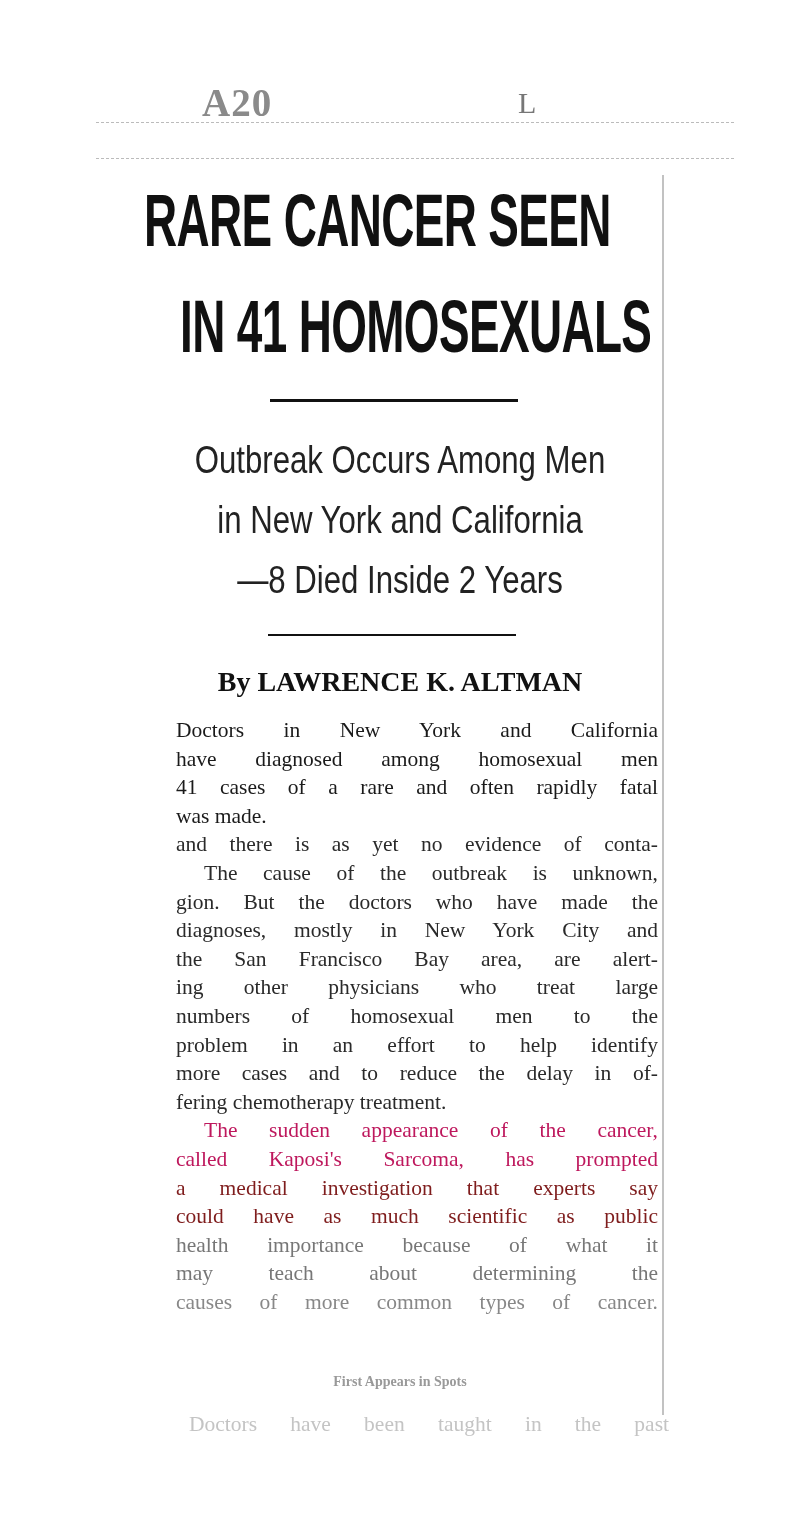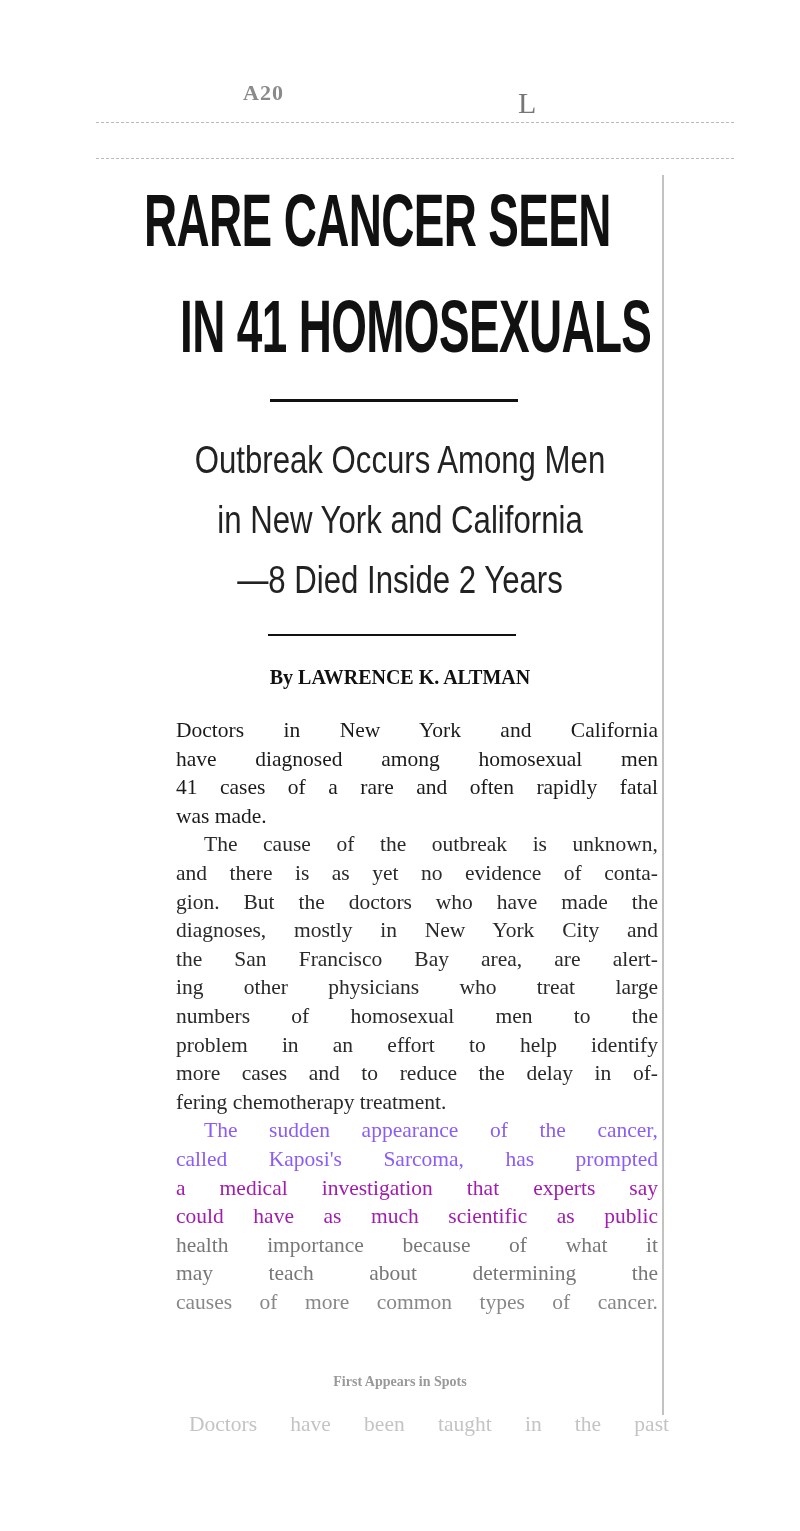--- a/index.html
+++ b/index.html
@@ -1,33 +1,33 @@
 <!DOCTYPE html>
 <html><head>
 <meta charset="utf-8">
 <style>
   html, body { margin:0; padding:0; }
   body { width:800px; height:1531px; background:#ffffff; position:relative; overflow:hidden; font-family:"Liberation Serif", serif; color:#1a1a1a; }
-  .page-num { position:absolute; left:202px; top:80px; font-size:22px; font-weight:bold; color:#8a8a8a; letter-spacing:1px;margin-left:41px; }
+  .page-num { position:absolute; left:202px; top:80px; font-size:39px; font-weight:bold; color:#8a8a8a; letter-spacing:1px; }
   .edition { position:absolute; left:518px; top:86px; font-size:30px; color:#777; }
   .rule { position:absolute; height:1px; background:repeating-linear-gradient(90deg,#bbb 0 3px,transparent 3px 5px); }
   .vrule { position:absolute; left:662px; top:175px; width:2px; height:1240px; background:#999; opacity:.6; }
   .headline { position:absolute; left:144px; width:520px; font-family:"Liberation Sans Narrow","Liberation Sans", sans-serif; font-weight:bold; font-stretch:condensed; color:#111; white-space:nowrap; }
   .h1 { top:178px; font-size:74px; transform:scaleX(0.62); transform-origin:left top; letter-spacing:-1px; }
   .h2 { top:284px; left:180px; font-size:74px; transform:scaleX(0.62); transform-origin:left top; letter-spacing:-1px; }
   .hrule { position:absolute; height:3px; background:#111; }
   .deck { position:absolute; left:140px; width:520px; text-align:center; font-family:"Liberation Sans", sans-serif; font-size:38px; color:#222; line-height:60px; top:430px; transform:scaleX(0.82); transform-origin:center top; }
-  .byline { position:absolute; left:140px; width:520px; top:666px; text-align:center; font-size:20px; font-weight:bold; color:#111; }
+  .byline { position:absolute; left:140px; width:520px; top:666px; text-align:center; font-size:28px; font-weight:bold; color:#111; }
   .body { position:absolute; left:148px; width:510px; top:702px; font-size:21.5px; line-height:28.6px; text-align:justify;margin-top:14px; }
   .para { margin:0; text-indent:28px; }
   .line { display:block; text-align:justify; text-align-last:justify; white-space:nowrap; }
   .p1 { color:#1a1a1a; }
   .p2 { color:#2a2a2a; }
-  .p3 .line:nth-child(1), .p3 .line:nth-child(2) { color:#8b5cf6; }
-  .p3 .line:nth-child(3), .p3 .line:nth-child(4) { color:#a21caf; }
+  .p3 .line:nth-child(1), .p3 .line:nth-child(2) { color:#be185d; }
+  .p3 .line:nth-child(3), .p3 .line:nth-child(4) { color:#7f1d1d; }
   .p3 .line:nth-child(5), .p3 .line:nth-child(6) { color:#777; }
   .p3 .line:nth-child(7) { color:#888; }
   .subhead { position:absolute; left:140px; width:520px; top:1374px; text-align:center; font-size:14px; font-weight:bold; color:#999; }
   .tail { position:absolute; left:189px; width:480px; top:1412px; font-size:21.5px; color:#c4c4c4; text-align:justify; text-align-last:justify; white-space:nowrap; }
 </style>
 </head>
 <body>
 
 <div>
   <span class="page-num">A20</span>
@@ -51,22 +51,22 @@
   <div class="byline">By LAWRENCE K. ALTMAN</div>
 
   <div class="body">
     <div class="para p1">
       <span class="line" style="text-indent:28px">Doctors in New York and California</span>
       <span class="line">have diagnosed among homosexual men</span>
       <span class="line">41 cases of a rare and often rapidly fatal</span>
       <span class="line" style="text-align-last:left">was made.</span>
     </div>
     <div class="para p2">
+      <span class="line">and there is as yet no evidence of conta-</span>
       <span class="line" style="padding-left:28px">The cause of the outbreak is unknown,</span>
-      <span class="line">and there is as yet no evidence of conta-</span>
       <span class="line">gion. But the doctors who have made the</span>
       <span class="line">diagnoses, mostly in New York City and</span>
       <span class="line">the San Francisco Bay area, are alert-</span>
       <span class="line">ing other physicians who treat large</span>
       <span class="line">numbers of homosexual men to the</span>
       <span class="line">problem in an effort to help identify</span>
       <span class="line">more cases and to reduce the delay in of-</span>
       <span class="line" style="text-align-last:left">fering chemotherapy treatment.</span>
     </div>
     <div class="para p3">

